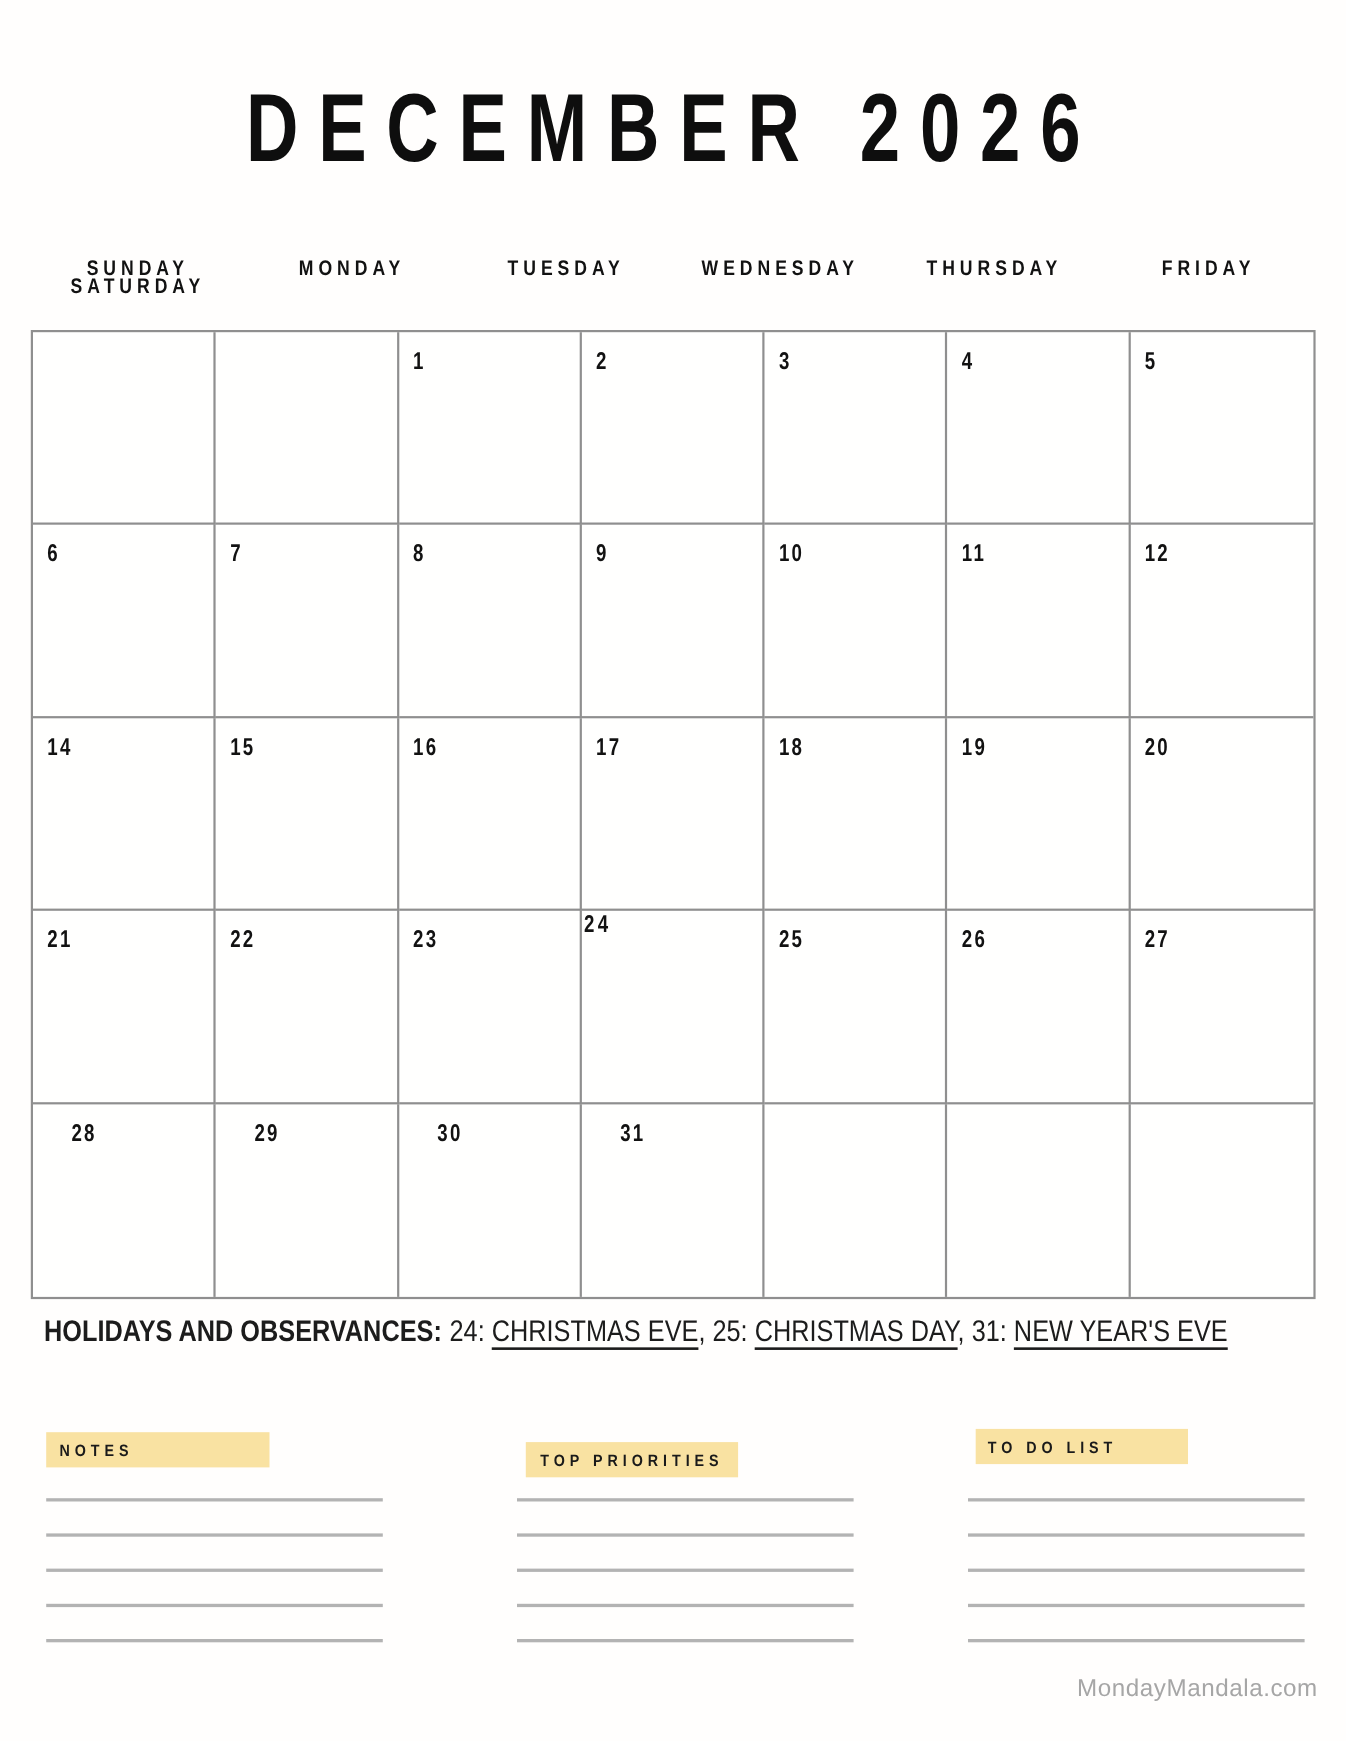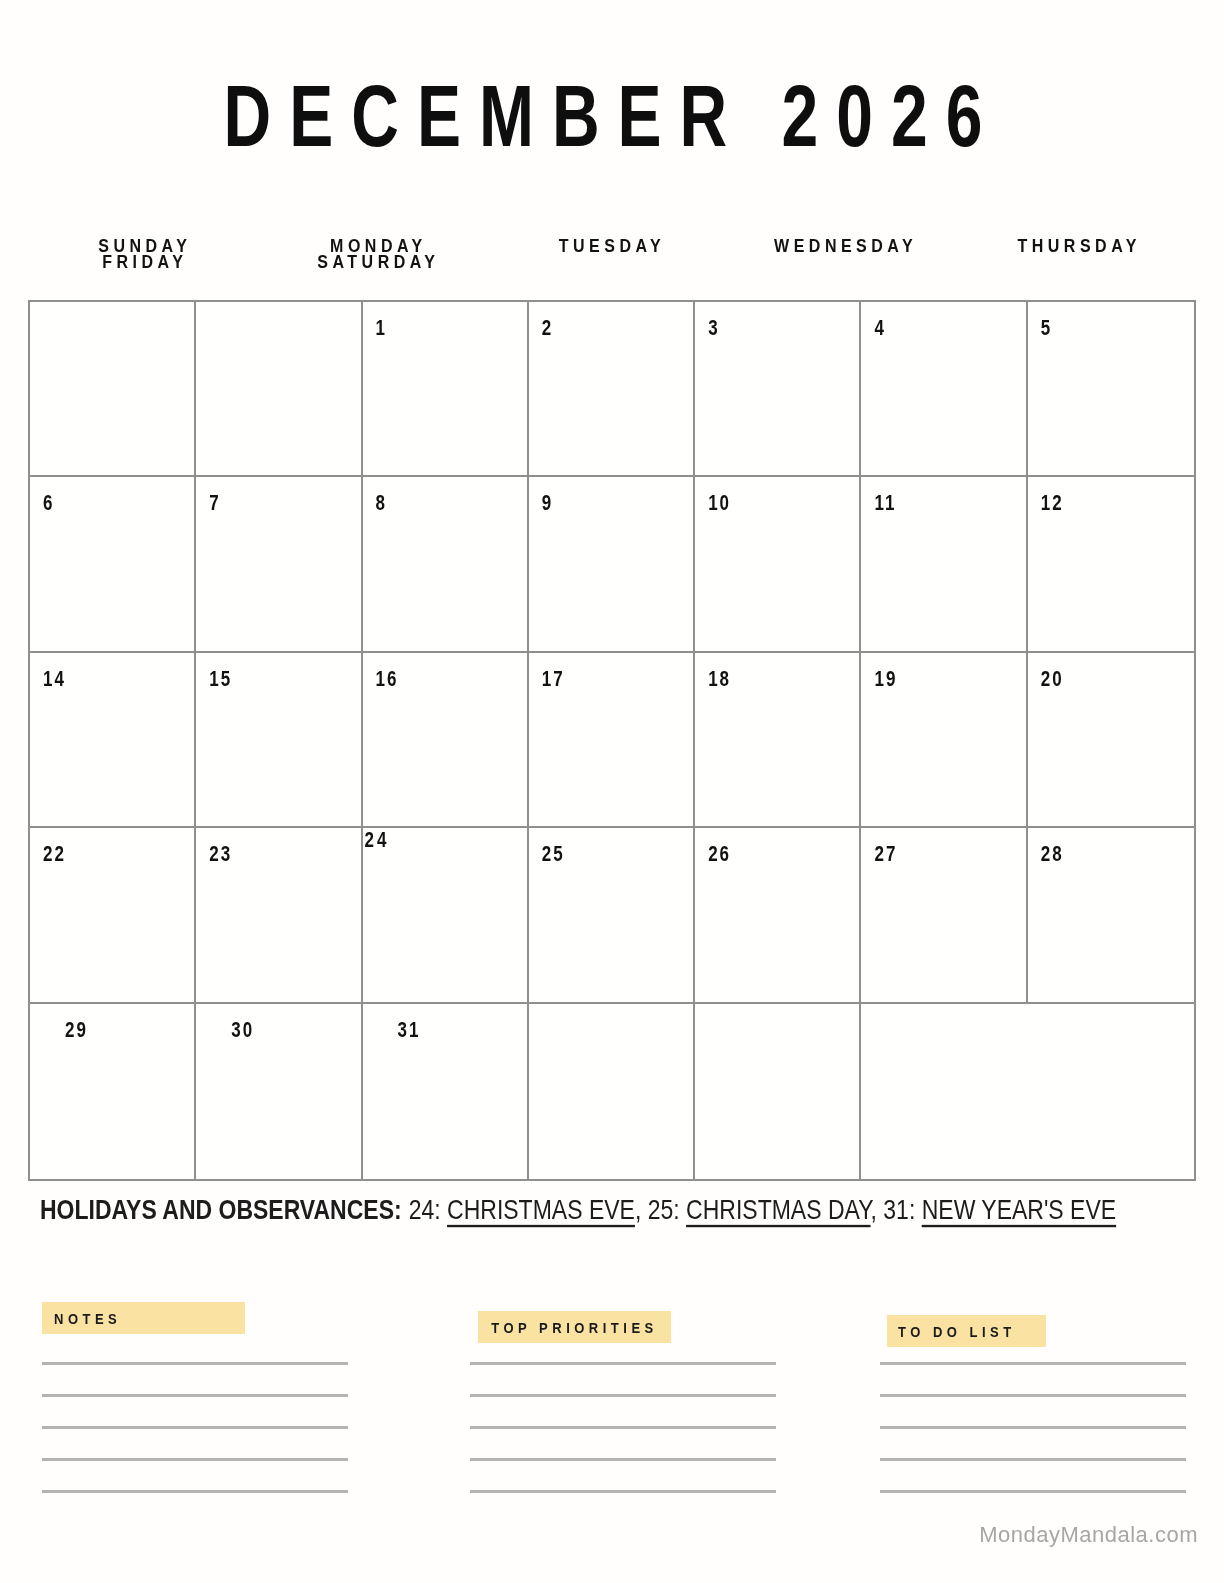--- a/index.html
+++ b/index.html
@@ -10,21 +10,21 @@
   
   .month-title{
     position:absolute;top:72px;left:0;width:100%;margin:0;
     text-align:center;font-size:66px;font-weight:700;letter-spacing:18px;
     color:#0e0e0e;white-space:nowrap;line-height:1;
     transform:scaleY(1.33);transform-origin:center top;
   }
   
   .weekdays{
     position:absolute;top:236px;left:28px;width:1168px;
-    display:grid;grid-template-columns:repeat(5,1fr);
+    display:grid;grid-template-columns:repeat(6,1fr);
   }
   .weekdays .wd{
     display:block;text-align:center;font-size:16px;font-weight:700;
     letter-spacing:4.5px;color:#121212;line-height:1;
     transform:scaleY(1.2);transform-origin:center top;white-space:nowrap;
   }
   
   .cal-grid{
     position:absolute;top:300px;left:28px;width:1168px;height:881px;
     box-sizing:border-box;border:2px solid var(--grid_line,#8f8f8f);
@@ -65,21 +65,21 @@
     display:inline-block;font-size:13px;font-weight:700;letter-spacing:4.5px;
     color:#1a1a1a;line-height:1;transform:scaleY(1.15);white-space:nowrap;
   }
   .sec .rule{position:absolute;left:0;width:306px;height:3px;background:var(--rule_line,#b3b3b3);}
   .sec .r1{top:70px}.sec .r2{top:102px}.sec .r3{top:134px}.sec .r4{top:166px}.sec .r5{top:198px}
   .sec-notes{left:42px;}
   .sec-notes .hl{width:203px;padding-left:12px;margin-top:10px;}
   .sec-top{left:470px;}
   .sec-top .hl{width:193px;margin-left:8px;margin-top:19px;justify-content:center;}
   .sec-todo{left:880px;}
-  .sec-todo .hl{width:159px;margin-left:7px;margin-top:23px;padding-left:11px;}
+  .sec-todo .hl{width:193px;margin-left:7px;margin-top:7px;padding-left:11px;}
   
   .footer-credit{
     position:absolute;top:1522px;right:26px;font-size:22px;
     color:var(--footer_text,#a6a6a6);letter-spacing:0.5px;white-space:nowrap;
   }
 </style>
 </head>
 <body>
 
 <div class="page">
@@ -111,20 +111,21 @@
     <div class="cell"><span class="daynum">10</span></div>
     <div class="cell"><span class="daynum">11</span></div>
     <div class="cell"><span class="daynum">12</span></div>
     <div class="cell"><span class="daynum">14</span></div>
     <div class="cell"><span class="daynum">15</span></div>
     <div class="cell"><span class="daynum">16</span></div>
     <div class="cell"><span class="daynum">17</span></div>
     <div class="cell"><span class="daynum">18</span></div>
     <div class="cell"><span class="daynum">19</span></div>
     <div class="cell"><span class="daynum">20</span></div>
+    <div class="cell"><span class="daynum">21</span></div>
     <div class="cell"><span class="daynum">22</span></div>
     <div class="cell"><span class="daynum">23</span></div>
     <div class="cell flush24"><span class="daynum">24</span></div>
     <div class="cell"><span class="daynum">25</span></div>
     <div class="cell"><span class="daynum">26</span></div>
     <div class="cell"><span class="daynum">27</span></div>
     <div class="cell"><span class="daynum">28</span></div>
     <div class="cell"><span class="daynum">29</span></div>
     <div class="cell"><span class="daynum">30</span></div>
     <div class="cell"><span class="daynum">31</span></div>

